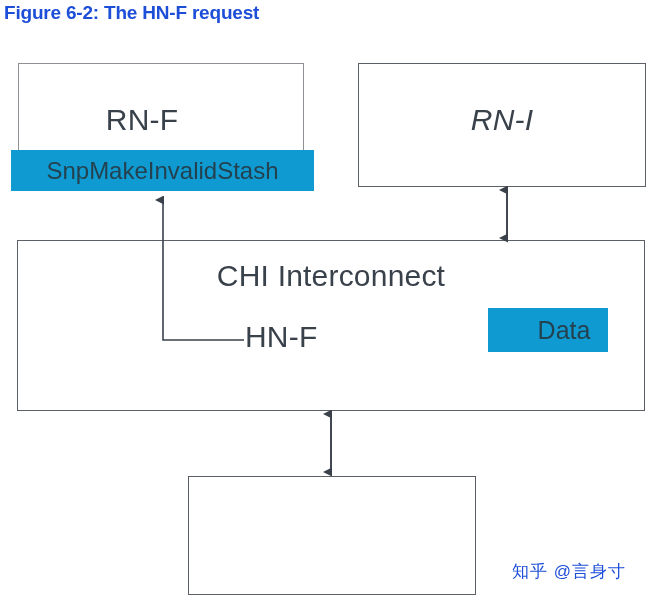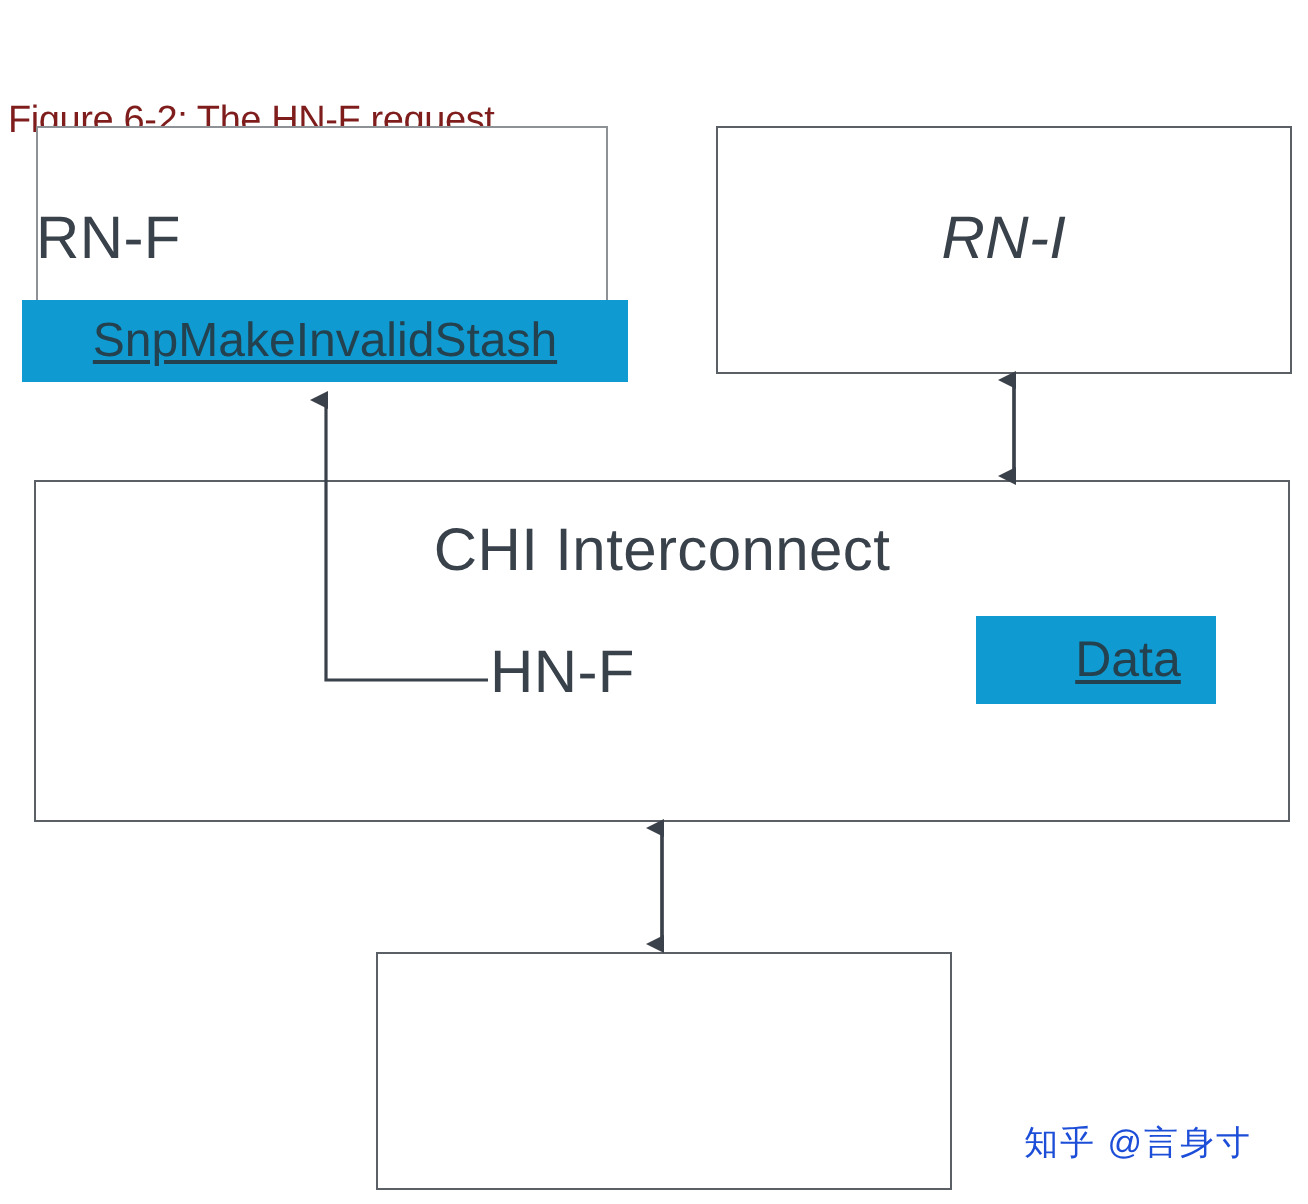--- a/index.html
+++ b/index.html
@@ -17,25 +17,24 @@
     background: #ffffff;
     overflow: hidden;
   }
 
   
   #figure-title {
     position: absolute;
     left: 4px;
     top: 2px;
     font-size: 19px;
-    font-weight: normal;
-    color: #7f1d1d;
+    font-weight: bold;
+    color: #1d4ed8;
     letter-spacing: -0.2px;
     white-space: nowrap;
-    margin-top: 48px;
   }
 
   
   .node-box {
     position: absolute;
     background: #ffffff;
     border: 1.6px solid #5b6066;
     box-sizing: border-box;
   }
   .node-box.light {
@@ -49,36 +48,35 @@
     white-space: nowrap;
     letter-spacing: 0.2px;
   }
 
   
   #rnf-box   { left: 18px;  top: 63px;  width: 286px; height: 106px; }
   #rni-box   { left: 358px; top: 63px;  width: 288px; height: 124px; }
   #chi-box   { left: 17px;  top: 240px; width: 628px; height: 171px; }
   #mem-box   { left: 188px; top: 476px; width: 288px; height: 119px; }
 
-  #rnf-label { left: 18px;  top: 103px; width: 248px; }
+  #rnf-label { left: 18px;  top: 103px; width: 248px; text-align: center; }
   #rni-label { left: 358px; top: 103px; width: 288px; text-align: center; font-style: italic; }
   #chi-label { left: 17px;  top: 259px; width: 628px; text-align: center; }
   #mem-label { left: 188px; top: 515px; width: 288px; text-align: center; }
   #hnf-label { left: 245px; top: 320px; }
 
   
   .highlight {
     position: absolute;
     background: #0f9bd1;
     color: #24414f;
     display: flex;
     align-items: center;
     justify-content: center;
     white-space: nowrap;
-    text-decoration: underline;
   }
   #snp-band {
     left: 11px;
     top: 150px;
     width: 303px;
     height: 41px;
     font-size: 24px;
   }
   #data-badge {
     left: 488px;

